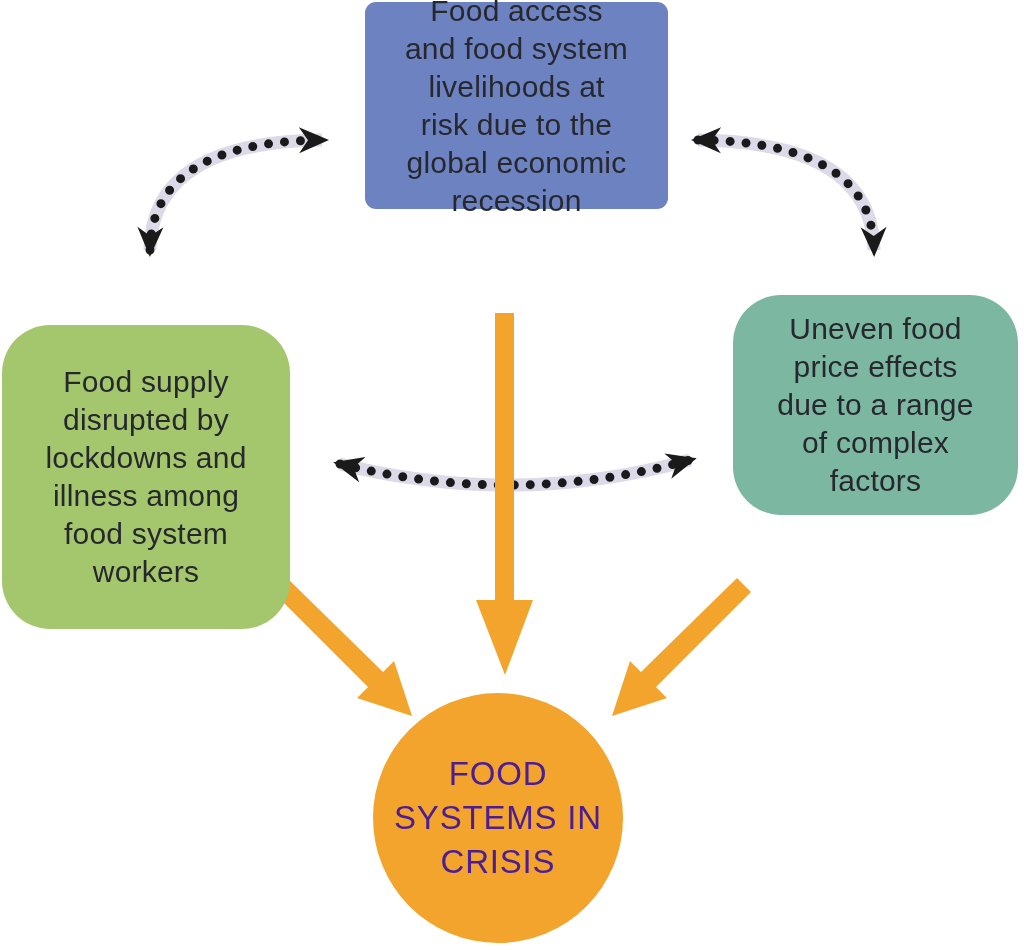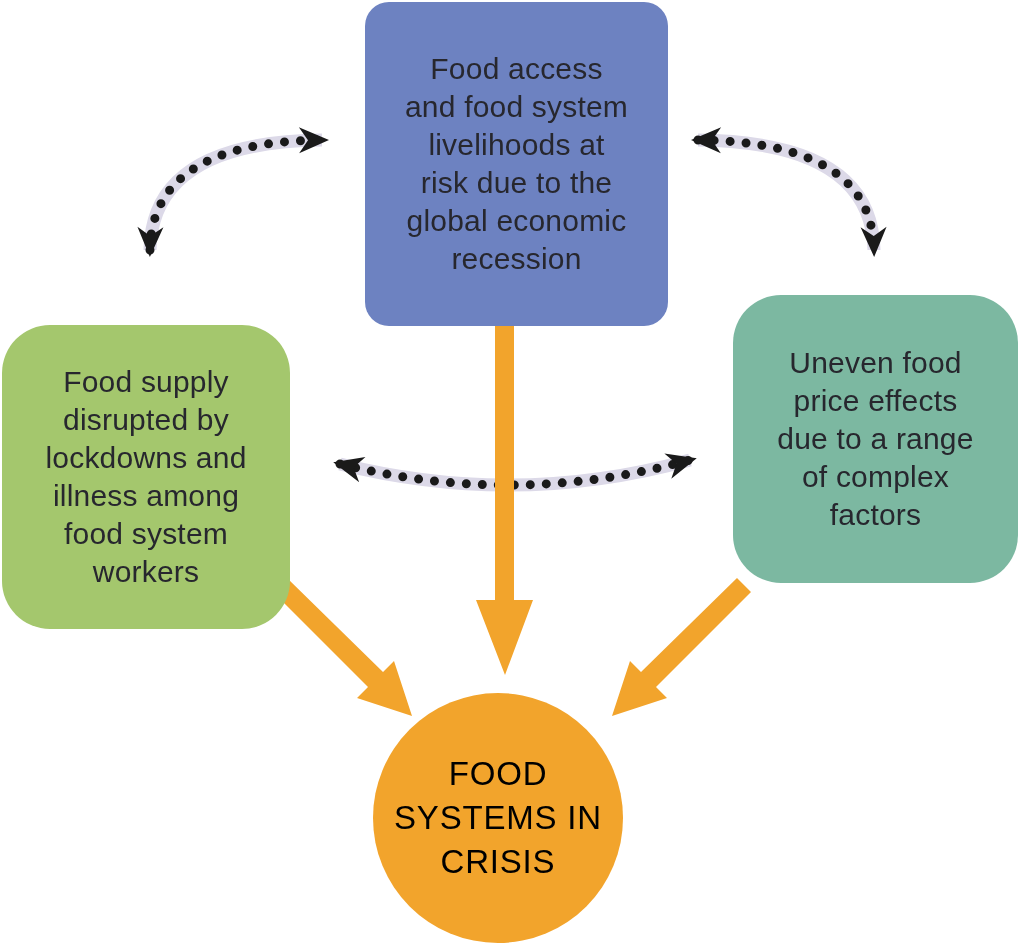--- a/index.html
+++ b/index.html
@@ -24,26 +24,26 @@
     text-align: center;
     box-sizing: border-box;
   }
   .node-text {
     white-space: pre-line;
     color: #27272e;
     font-size: 30px;
     line-height: 38px;
     letter-spacing: 0.2px;
   }
-  .node-top    { left: 365px; top: 2px;   width: 303px; height: 324px; border-radius: 24px; }
+  .node-top    { left: 365px; top: 2px;   width: 303px; height: 207px; border-radius: 11px; }
   .node-left   { left: 2px;   top: 293px; width: 288px; height: 304px; border-radius: 48px; }
-  .node-right  { left: 733px; top: 295px; width: 285px; height: 288px; border-radius: 48px; }
+  .node-right  { left: 733px; top: 295px; width: 285px; height: 220px; border-radius: 48px; }
   .node-center { left: 373px; top: 693px; width: 250px; height: 250px; border-radius: 50%; }
   .node-center .node-text {
-    color: #000000;
+    color: #4c1d95;
     font-size: 33px;
     line-height: 44px;
     letter-spacing: 0.8px;
   }
   .band   { fill: none; stroke: #dcd9e8; stroke-width: 13; }
   .dots   { fill: none; stroke: #1a1a1a; stroke-width: 9;
             stroke-dasharray: 0 16; stroke-linecap: round; }
 </style>
 </head>
 <body>

